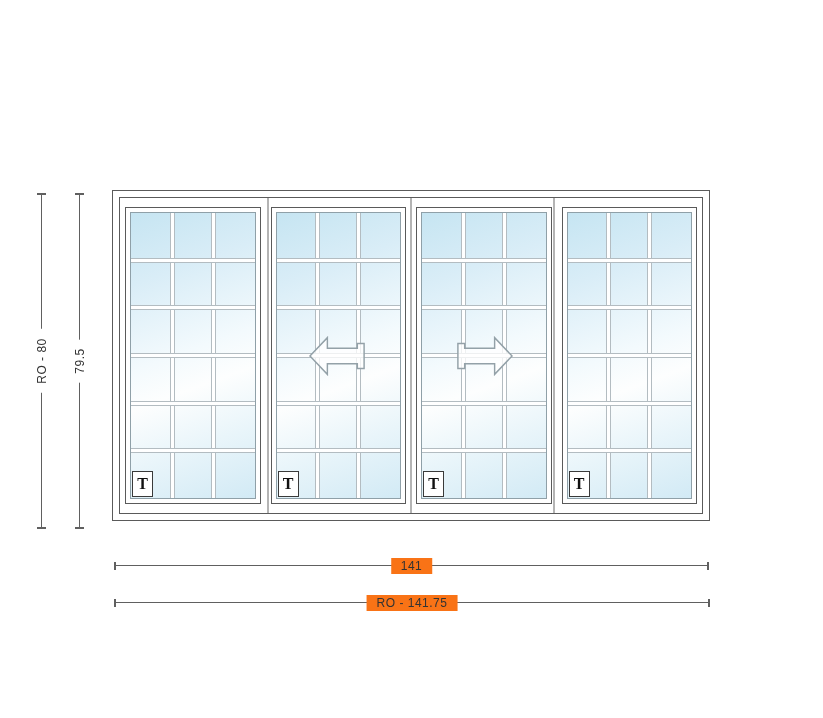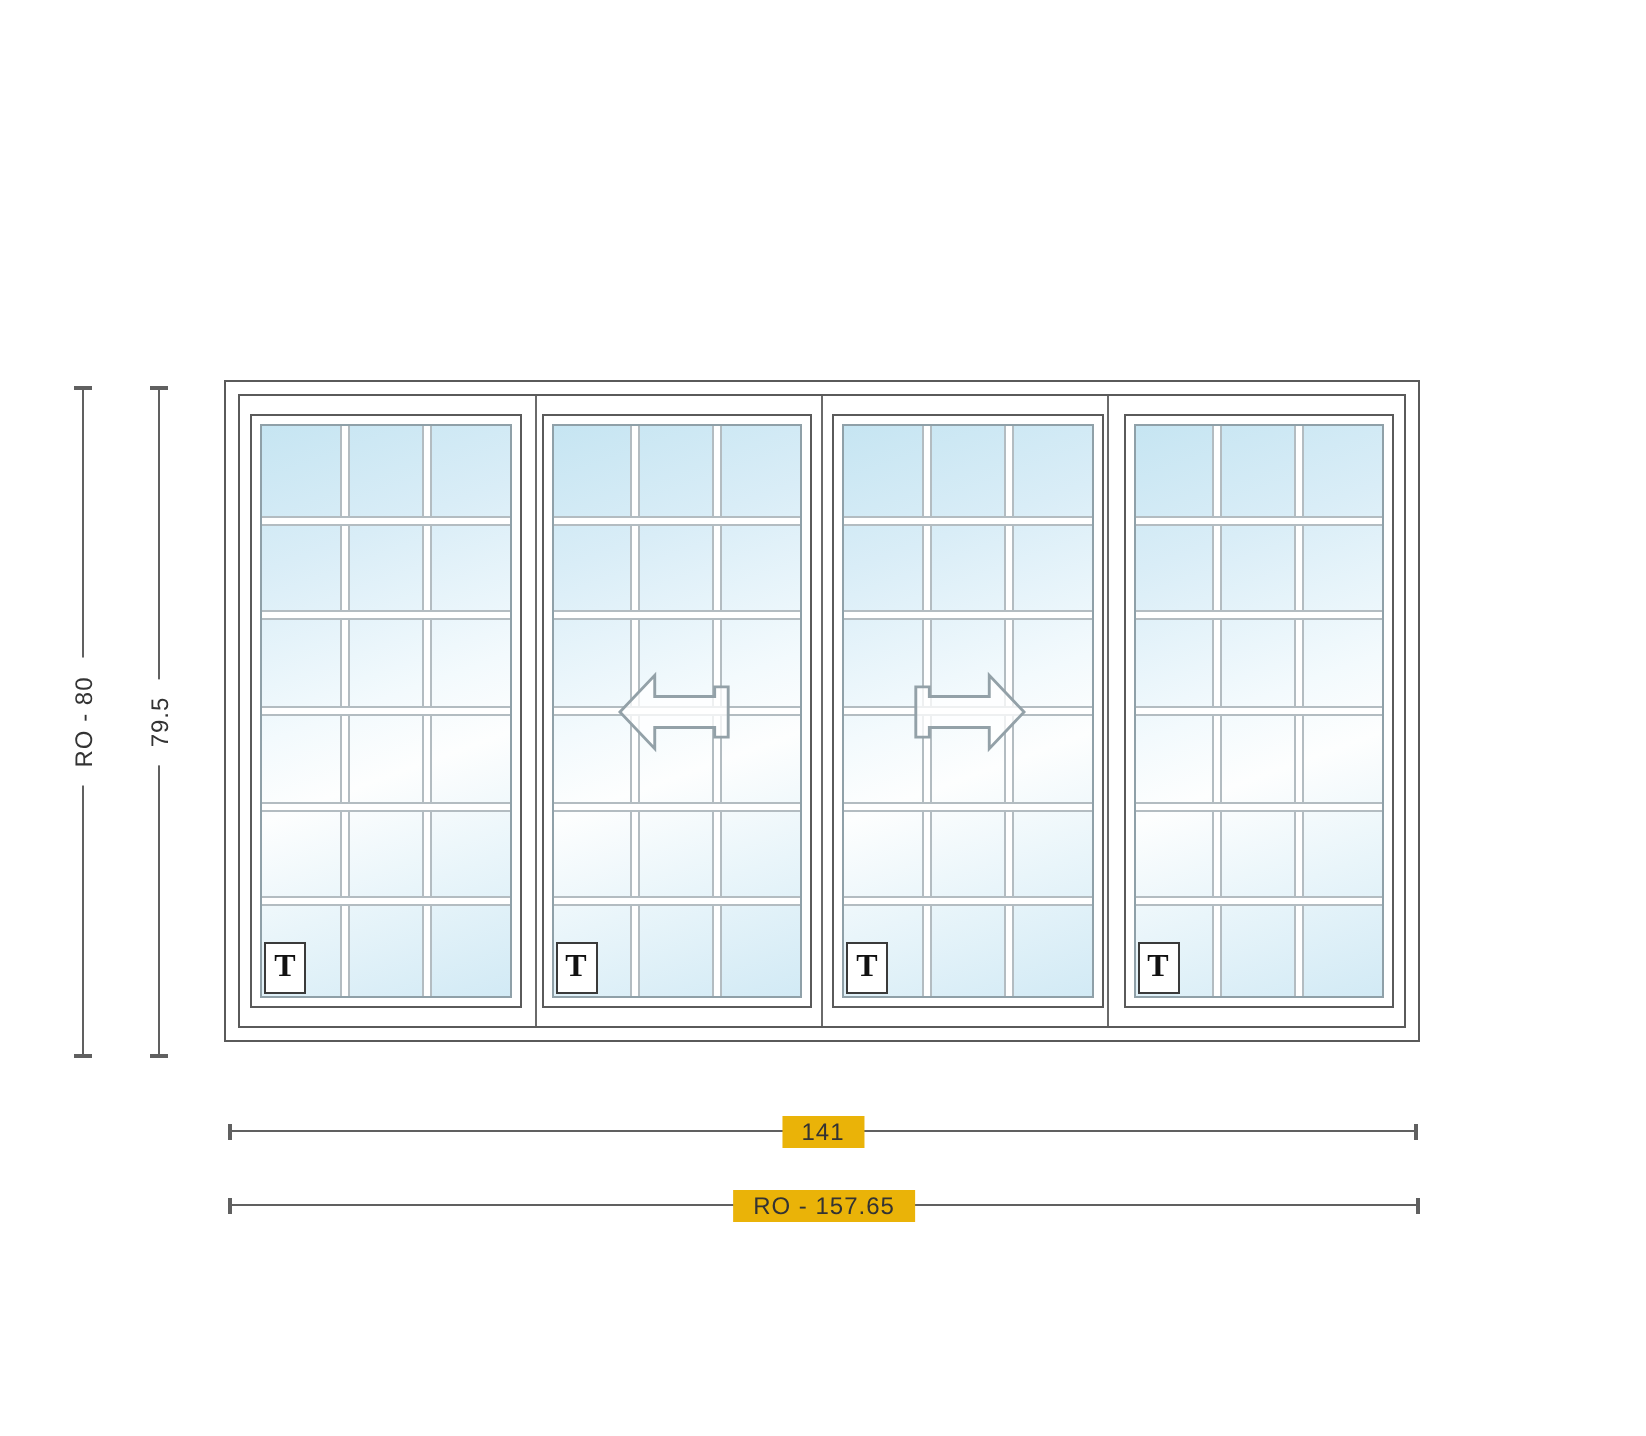--- a/index.html
+++ b/index.html
@@ -95,21 +95,21 @@
   }
   .hdim::before, .hdim::after {
     content:""; position:absolute; top:-3px; width:2px; height:8px;
     background:#606060;
   }
   .hdim::before { left:0; }
   .hdim::after  { right:0; }
   .hlabel {
     position:absolute; top:50%; left:50%;
     transform:translate(-50%,-50%);
-    background:#eab308; padding:1px 10px;
+    background:#f97316; padding:1px 10px;
     font-size:12px; white-space:nowrap; letter-spacing:0.5px;
   }
   .hdim-width    { left:114px; top:565px; width:595px; }
   .hdim-width-ro { left:114px; top:602px; width:596px; }
   .vdim-height-ro { left:41px; }
   .vdim-height    { left:79px; }
 </style>
 </head>
 <body>
 
@@ -189,16 +189,16 @@
         </div>
 
       </div>
     </div>
   </div>
 
   <div class="hdim hdim-width">
     <span class="hlabel">141</span>
   </div>
   <div class="hdim hdim-width-ro">
-    <span class="hlabel">RO - 157.65</span>
+    <span class="hlabel">RO - 141.75</span>
   </div>
 
 </div>
 
 </body></html>

